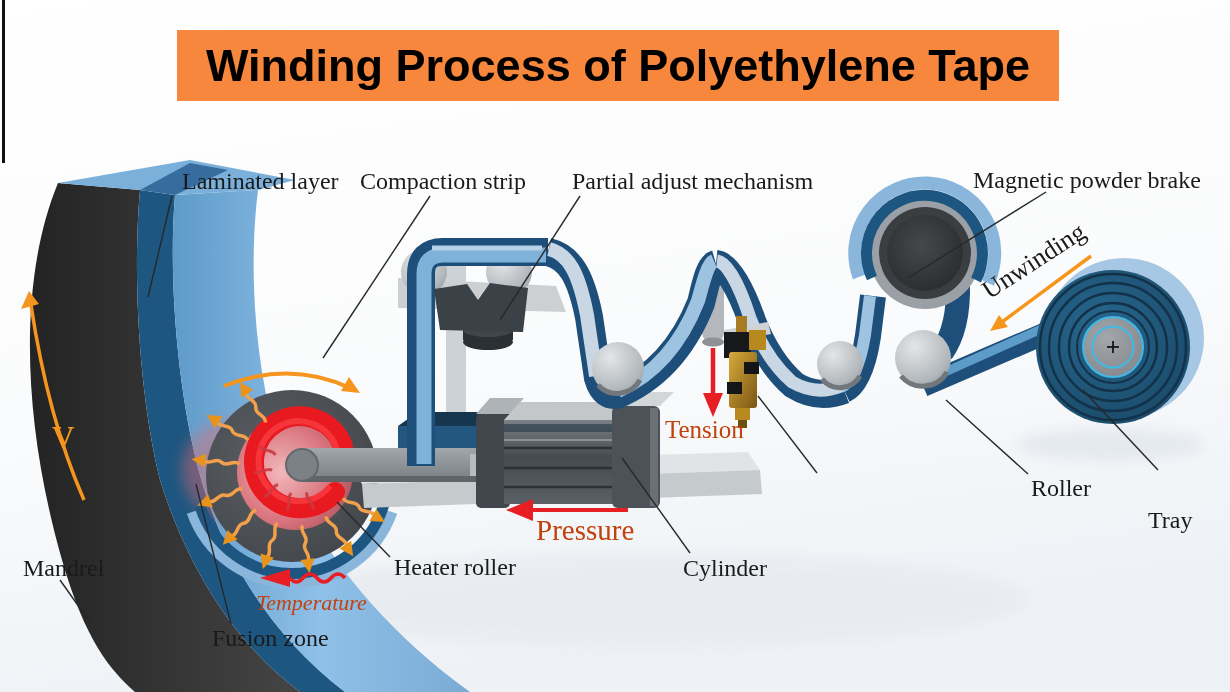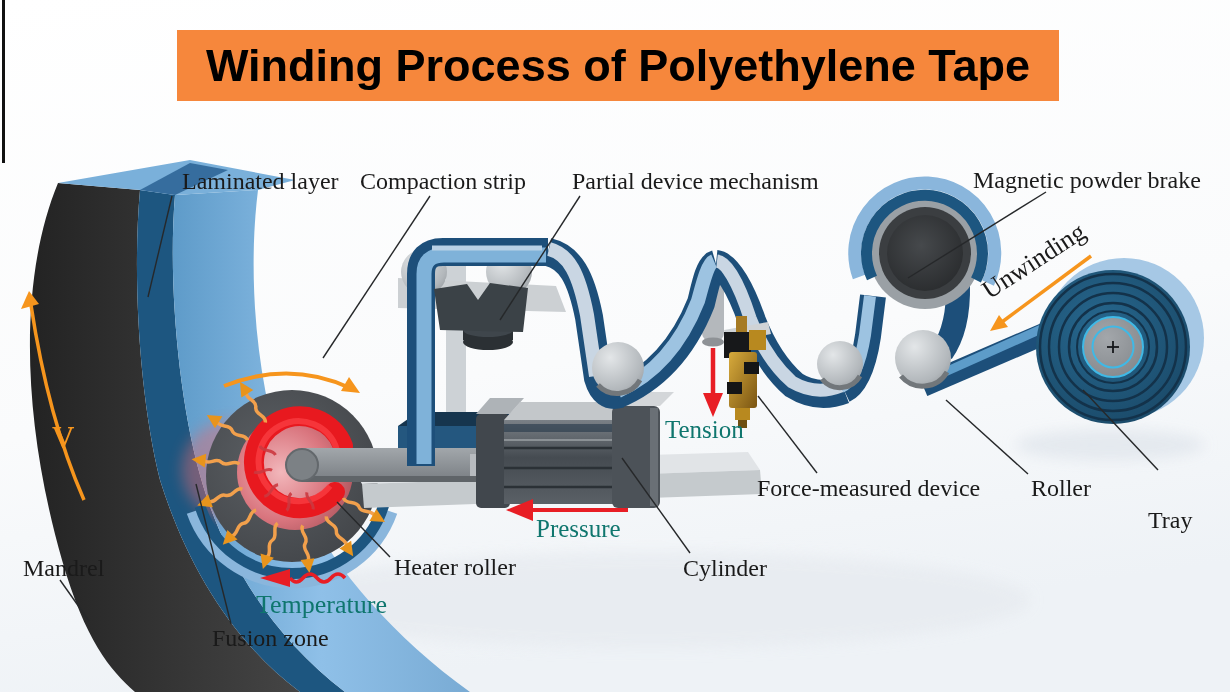--- a/index.html
+++ b/index.html
@@ -12,21 +12,21 @@
     position:absolute;left:177px;top:30px;width:882px;height:71px;
     background:#F6873C;display:flex;align-items:center;justify-content:center;
   }
   .banner h1{
     margin:0;font-family:"Liberation Sans", sans-serif;font-weight:700;
     font-size:45px;letter-spacing:0px;color:#000;white-space:nowrap;
   }
   .lbl{
     position:absolute;font-size:24px;color:#1a1a1a;white-space:nowrap;line-height:1.0;
   }
-  .lbl.red{color:#0f766e;}
+  .lbl.red{color:#c2410c;}
   .lbl.orange{color:#F6951D;font-weight:bold;font-size:31px;}
   .lbl.rot{transform:rotate(-33deg);transform-origin:left bottom;font-size:26px;}
   .edge-mark{position:absolute;left:2px;top:0;width:3px;height:163px;background:#111;}
 </style>
 </head>
 <body>
 
 <div class="stage">
 
   <svg width="1230" height="692" viewBox="0 0 1230 692">
@@ -312,29 +312,28 @@
   </svg>
 
   <div class="edge-mark"></div>
 
   <div class="banner">
     <h1>Winding Process of Polyethylene Tape</h1>
   </div>
 
   <div class="lbl" style="left:158px;top:169px;margin-left:24px;">Laminated layer</div>
   <div class="lbl" style="left:360px;top:169px;">Compaction strip</div>
-  <div class="lbl" style="left:572px;top:169px;">Partial device mechanism</div>
+  <div class="lbl" style="left:572px;top:169px;">Partial adjust mechanism</div>
   <div class="lbl" style="left:973px;top:168px;text-align:right;">Magnetic powder brake</div>
-  <div class="lbl" style="left:757px;top:476px;">Force-measured device</div>
   <div class="lbl" style="left:1031px;top:476px;">Roller</div>
   <div class="lbl" style="left:1148px;top:476px;margin-top:32px;">Tray</div>
   <div class="lbl" style="left:683px;top:556px;">Cylinder</div>
   <div class="lbl" style="left:394px;top:555px;">Heater roller</div>
   <div class="lbl" style="left:212px;top:626px;">Fusion zone</div>
   <div class="lbl" style="left:10px;top:556px;margin-left:13px;">Mandrel</div>
 
   <div class="lbl rot" style="left:992px;top:278px;">Unwinding</div>
   <div class="lbl red" style="left:665px;top:417px;font-size:25px;">Tension</div>
-  <div class="lbl red" style="left:536px;top:516px;font-size:25px;">Pressure</div>
-  <div class="lbl red" style="left:256px;top:592px;font-size:26px;">Temperature</div>
+  <div class="lbl red" style="left:536px;top:516px;font-size:29px;">Pressure</div>
+  <div class="lbl red" style="left:256px;top:592px;font-size:22px;font-style:italic;">Temperature</div>
   <div class="lbl orange" style="left:52px;top:422px;">V</div>
 
 </div>
 
 </body></html>

